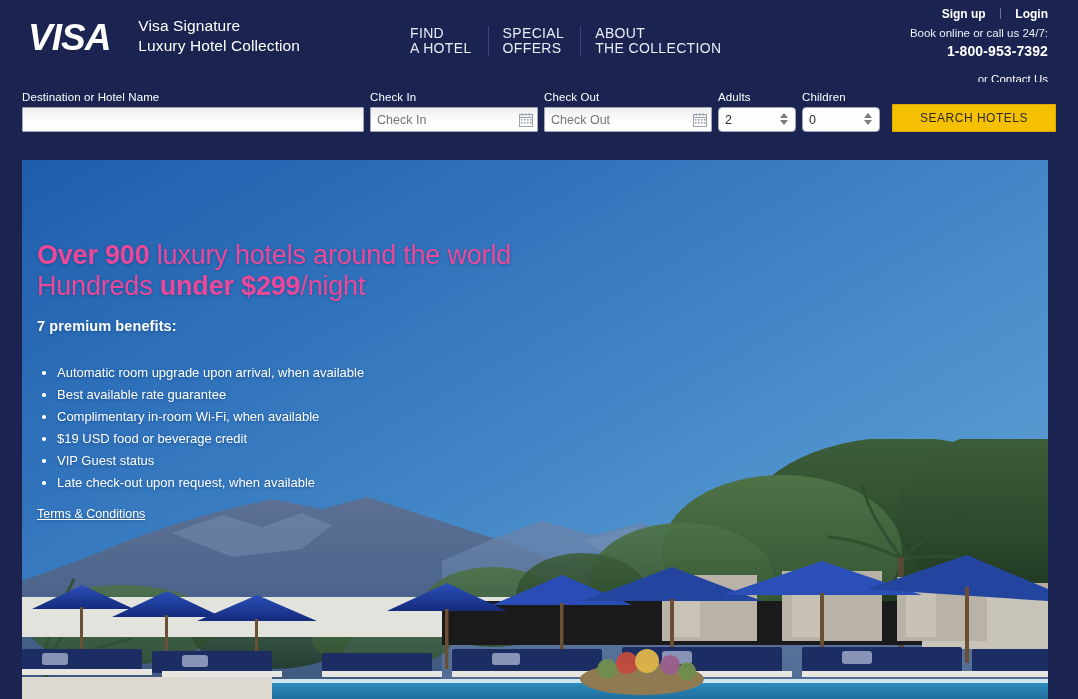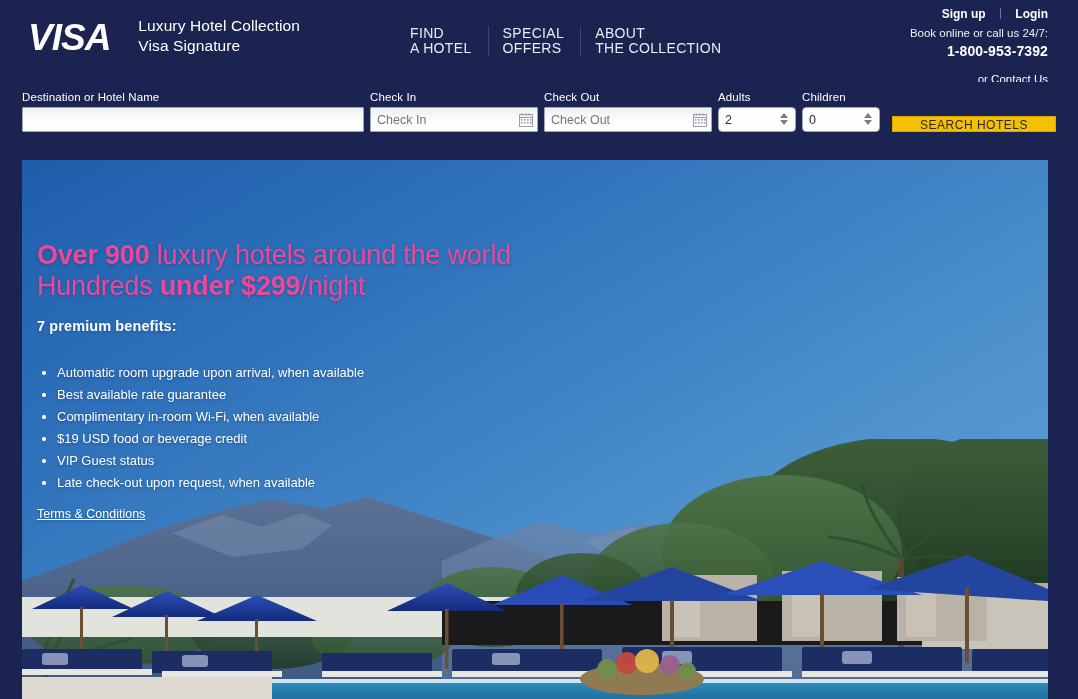--- a/index.html
+++ b/index.html
@@ -84,21 +84,21 @@
     font-size: 12.5px; color: #2b2b2b; padding: 0 6px;
     position: relative;
   }
   .spinner { position: absolute; right: 7px; top: 5px; display: flex; flex-direction: column; gap: 2px; }
   .spin-up, .spin-dn {
     width: 0; height: 0; border-left: 4px solid transparent; border-right: 4px solid transparent;
   }
   .spin-up { border-bottom: 5px solid #7d7d7d; }
   .spin-dn { border-top: 5px solid #7d7d7d; }
   .btn-search {
-    width: 168px; height: 16px;
+    width: 168px; height: 28px;
     background: #f4c000; border: 1px solid #d8a900;
     color: #2b2b2b; font-size: 12px; font-weight: normal;
     letter-spacing: .5px; cursor: pointer;
     font-family: "Liberation Sans", sans-serif;
     margin-left: 6px;
   }
 
   
   .hero {
     position: absolute; left: 22px; top: 160px;
@@ -146,22 +146,22 @@
 </head>
 <body>
 
 <div class="page">
 
   <div class="header">
 
     <div class="brand">
       <div class="visa-logo">VISA</div>
       <div class="brand-text">
+        <div>Visa Signature</div>
         <div>Luxury Hotel Collection</div>
-        <div>Visa Signature</div>
       </div>
     </div>
 
     <div class="mainnav">
       <div class="navitem">
         <span>FIND</span>
         <span>A HOTEL</span>
       </div>
       <div class="navitem">
         <span>SPECIAL</span>

